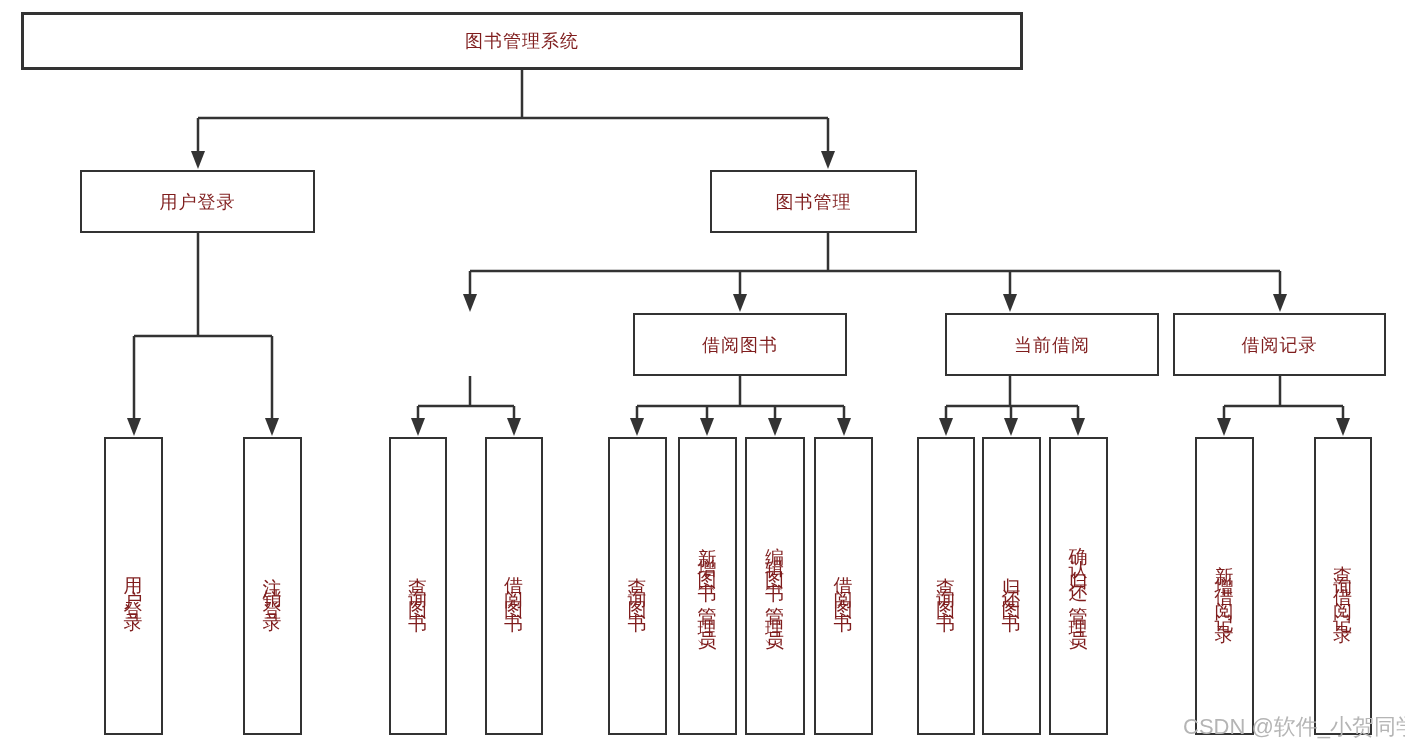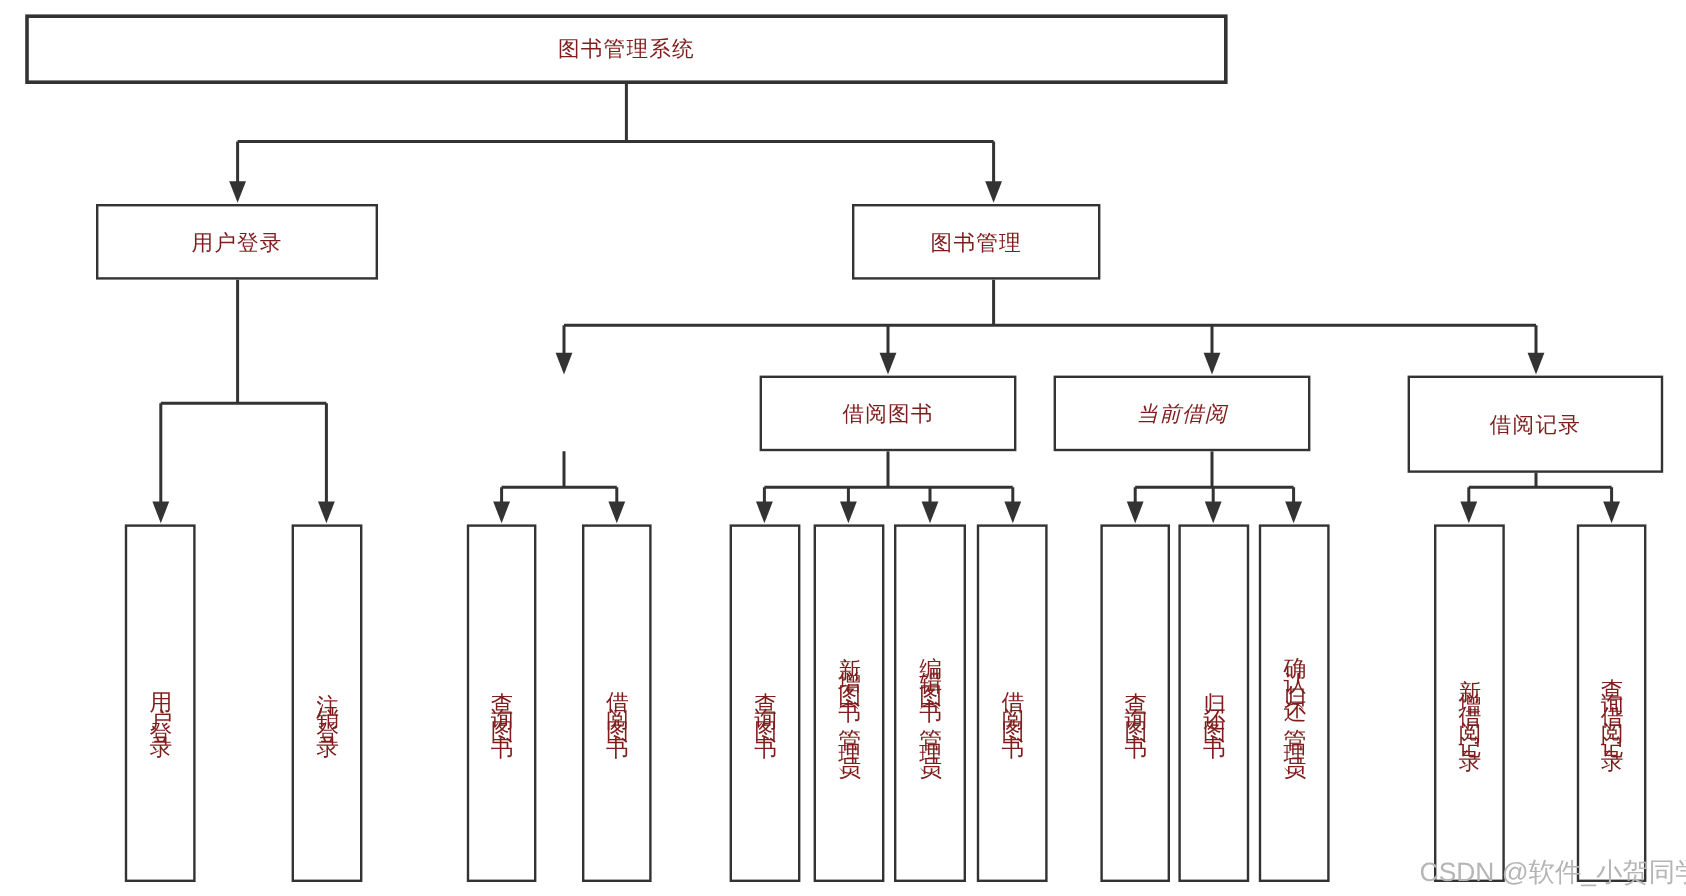--- a/index.html
+++ b/index.html
@@ -106,24 +106,24 @@
   <div class="box hbox" style="left:80px; top:170px; width:235px; height:63px;">
     <span>用户登录</span>
   </div>
   <div class="box hbox" style="left:710px; top:170px; width:207px; height:63px;">
     <span>图书管理</span>
   </div>
 
   <div class="box hbox" style="left:633px; top:313px; width:214px; height:63px;">
     <span>借阅图书</span>
   </div>
-  <div class="box hbox" style="left:878px; top:313px; width:214px; height:63px;font-style:italic;">
+  <div class="box hbox" style="left:945px; top:313px; width:214px; height:63px;">
     <span>当前借阅</span>
   </div>
-  <div class="box hbox" style="left:1173px; top:313px; width:213px; height:81px;justify-content:center;">
+  <div class="box hbox" style="left:1173px; top:313px; width:213px; height:63px;justify-content:center;">
     <span>借阅记录</span>
   </div>
 
   <div class="box vbox" style="left:104px; top:437px; width:59px; height:298px;">
     <span>用户登录</span>
   </div>
   <div class="box vbox" style="left:243px; top:437px; width:59px; height:298px;">
     <span>注销登录</span>
   </div>
 

